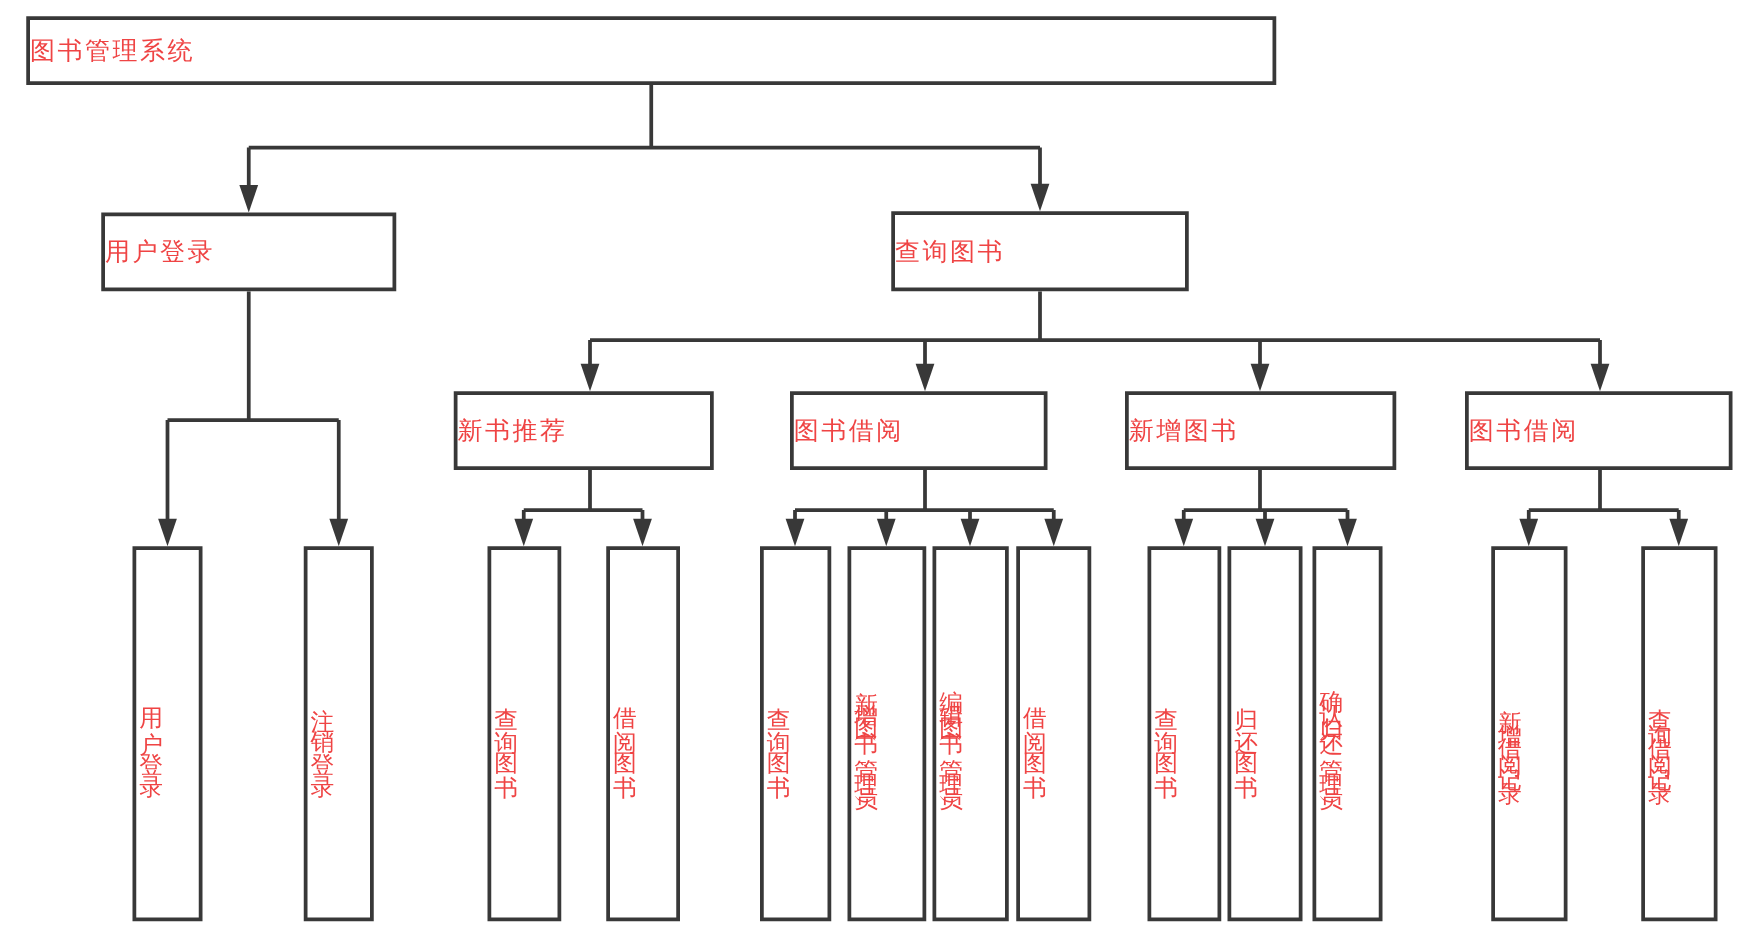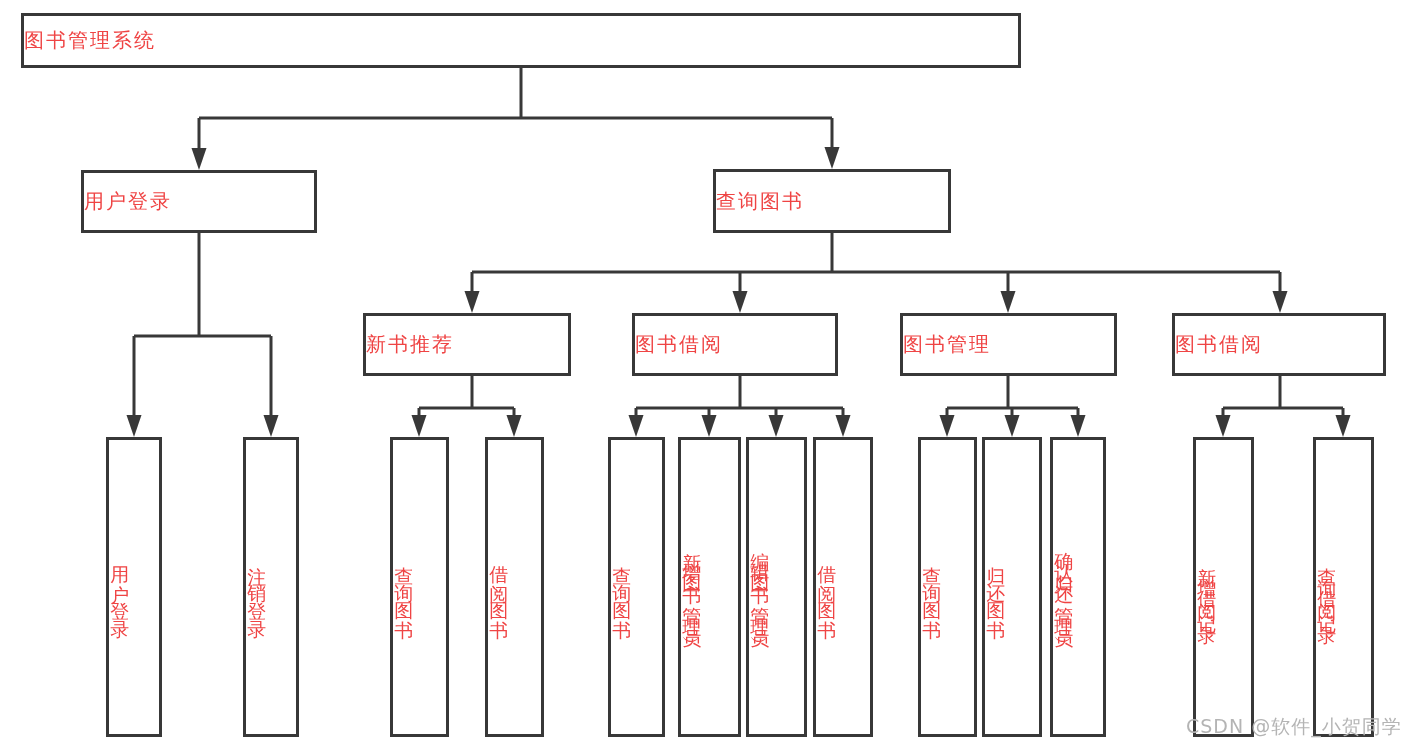--- a/index.html
+++ b/index.html
@@ -75,21 +75,21 @@
     <span>查询图书</span>
   </div>
 
   <div class="node h-node" style="left:363px; top:313px; width:208px; height:63px;">
     <span>新书推荐</span>
   </div>
   <div class="node h-node" style="left:632px; top:313px; width:206px; height:63px;">
     <span>图书借阅</span>
   </div>
   <div class="node h-node" style="left:900px; top:313px; width:217px; height:63px;">
-    <span>图书管理</span>
+    <span>新增图书</span>
   </div>
   <div class="node h-node" style="left:1172px; top:313px; width:214px; height:63px;">
     <span>图书借阅</span>
   </div>
 
   <div class="node v-node" style="left:106px; top:437px; width:56px; height:300px;">
     <span class="len4">用户登录</span>
   </div>
   <div class="node v-node" style="left:243px; top:437px; width:56px; height:300px;">
     <span class="len4">注销登录</span>
@@ -125,14 +125,13 @@
     <span class="len9">确认归还（管理员）</span>
   </div>
 
   <div class="node v-node" style="left:1193px; top:437px; width:61px; height:300px;">
     <span class="len6">新增借阅记录</span>
   </div>
   <div class="node v-node" style="left:1313px; top:437px; width:61px; height:300px;">
     <span class="len6">查询借阅记录</span>
   </div>
 
-  <div class="watermark">CSDN @软件_小贺同学</div>
 </div>
 
 </body></html>

